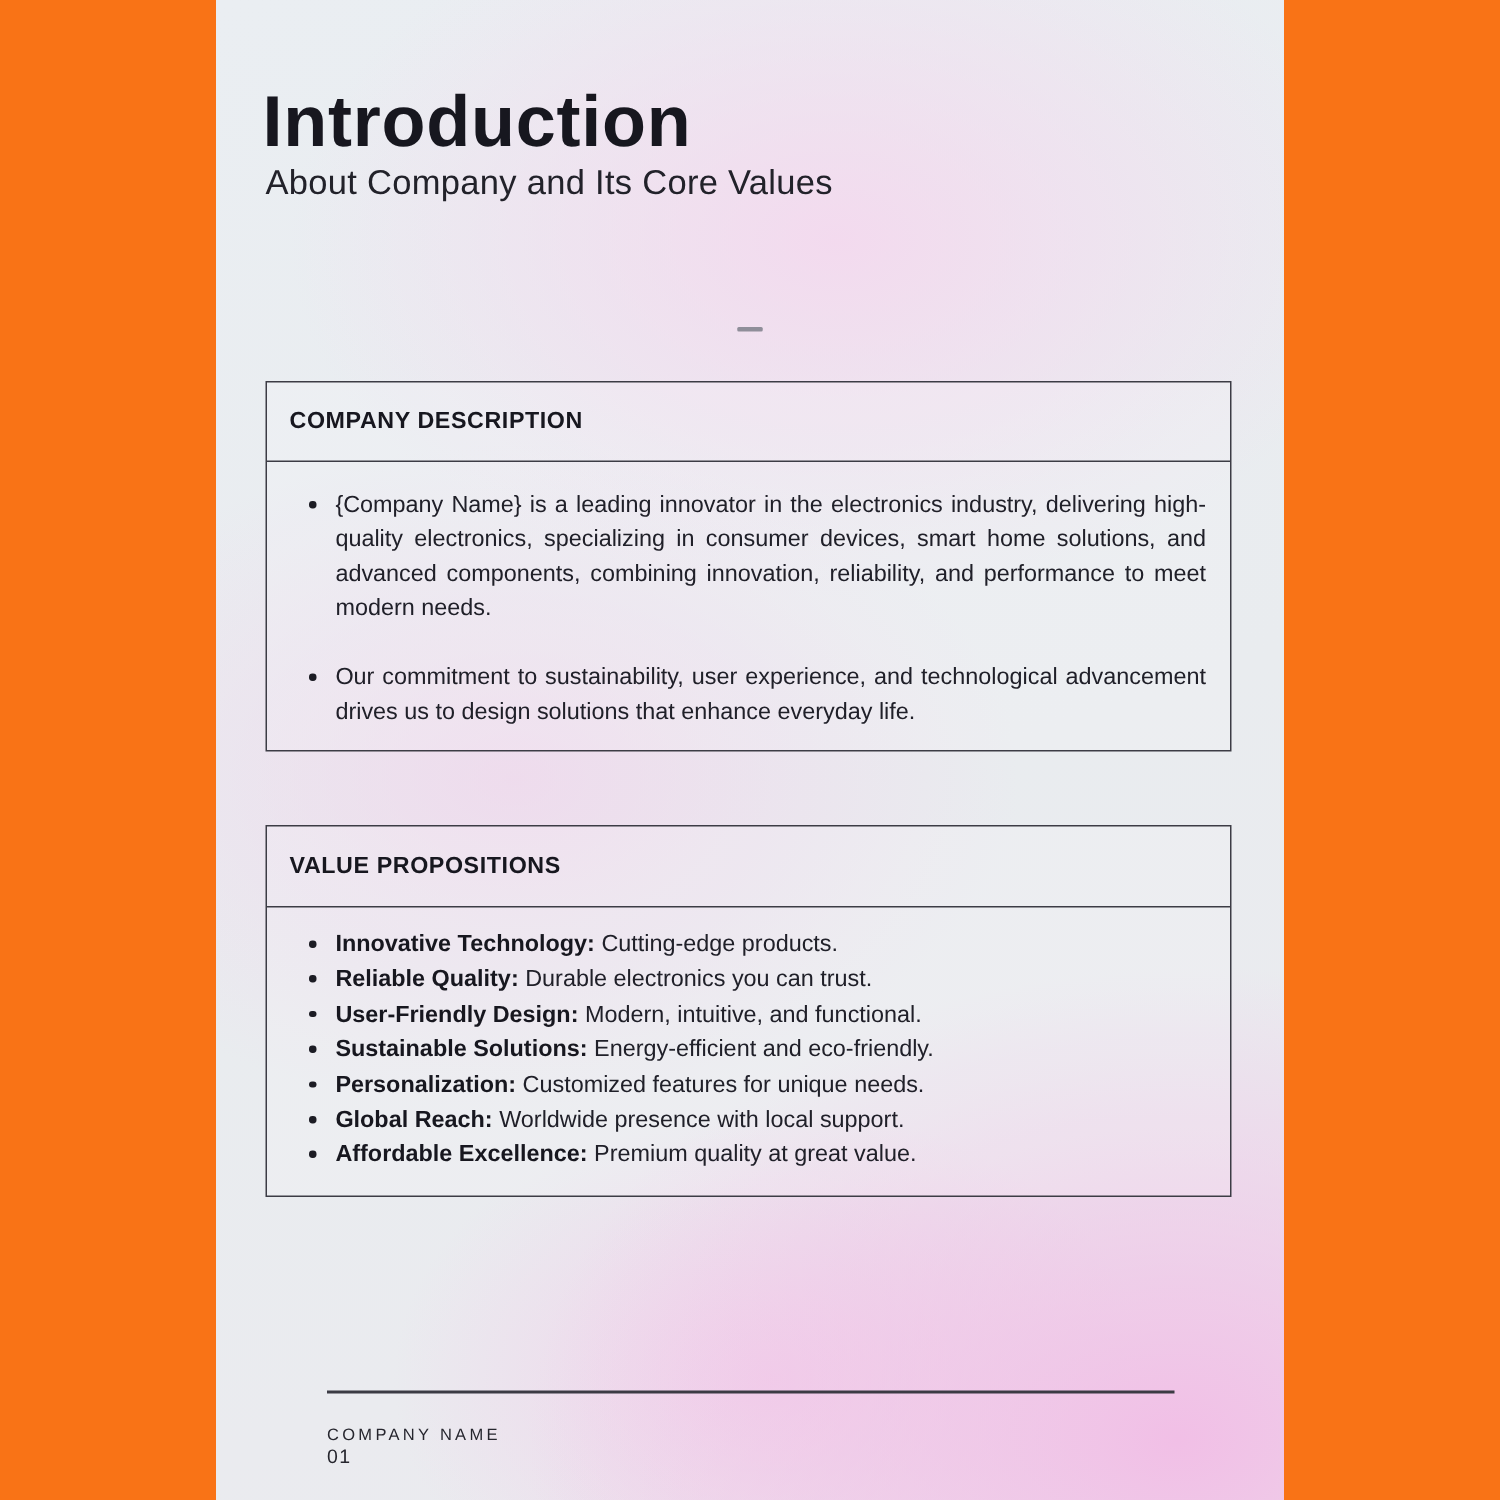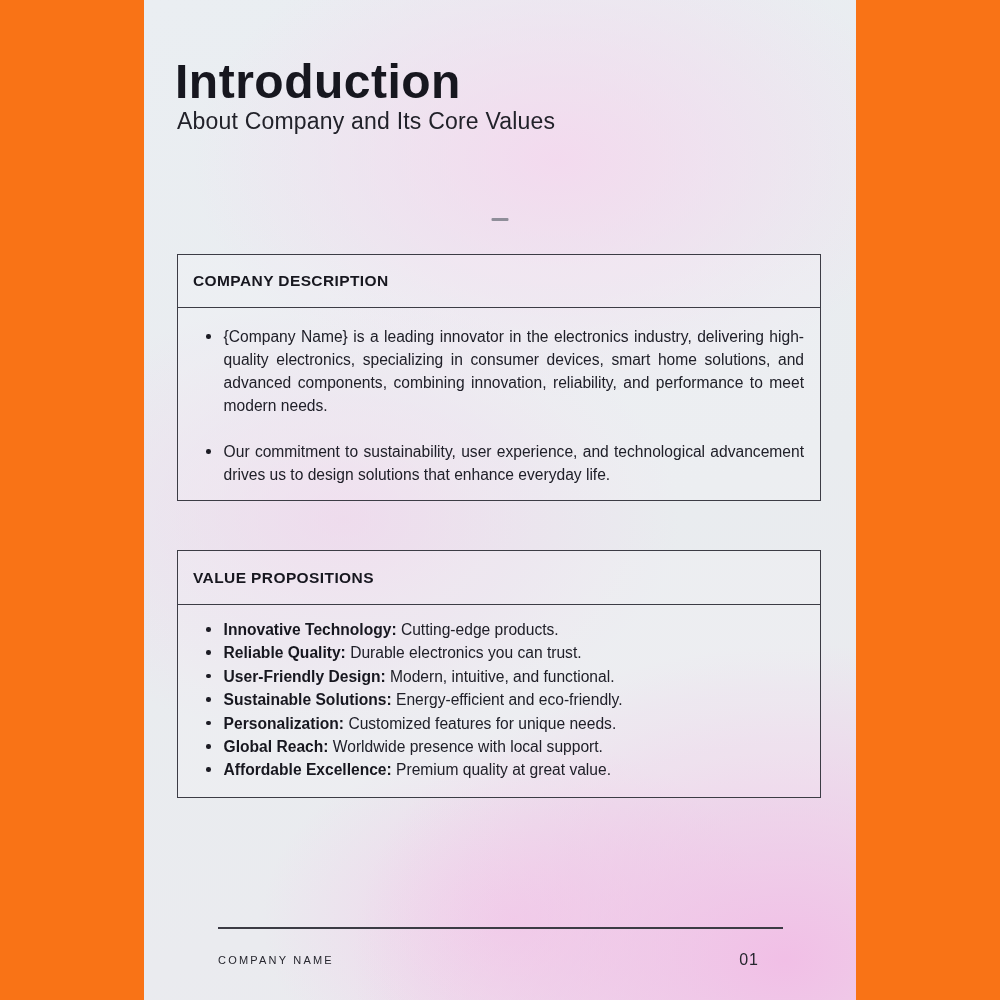--- a/index.html
+++ b/index.html
@@ -79,27 +79,27 @@
   .box-values ul.bullets li { line-height: 23.4px; }
   .box-values .vp-text { font-size: 15.6px; color: #202029; }
   .box-values .vp-text strong { font-weight: 700; color: #17171f; }
 
   .footer-line {
     position: absolute; top: 927px; left: 74px;
     width: 565px; height: 1.6px; background: #3b3b44;
   }
   .footer-row {
     position: absolute; top: 951px; left: 74px; width: 565px;
-    display: flex; justify-content: space-between; align-items: center;
+    display: flex; justify-content: space-between; align-items: flex-start; flex-direction: column;
   }
   .footer-company {
     font-size: 11px; letter-spacing: 2.2px; color: #26262e; font-weight: 400;
   }
   .footer-page {
-    font-size: 16px; letter-spacing: 1px; color: #26262e; margin-right: 24px;
+    font-size: 13px; letter-spacing: 1px; color: #26262e; margin-right: 24px;
   }
 </style>
 </head>
 <body>
 
 <div class="canvas">
 
   <div class="page">
 
     <h1 class="title">Introduction</h1>

